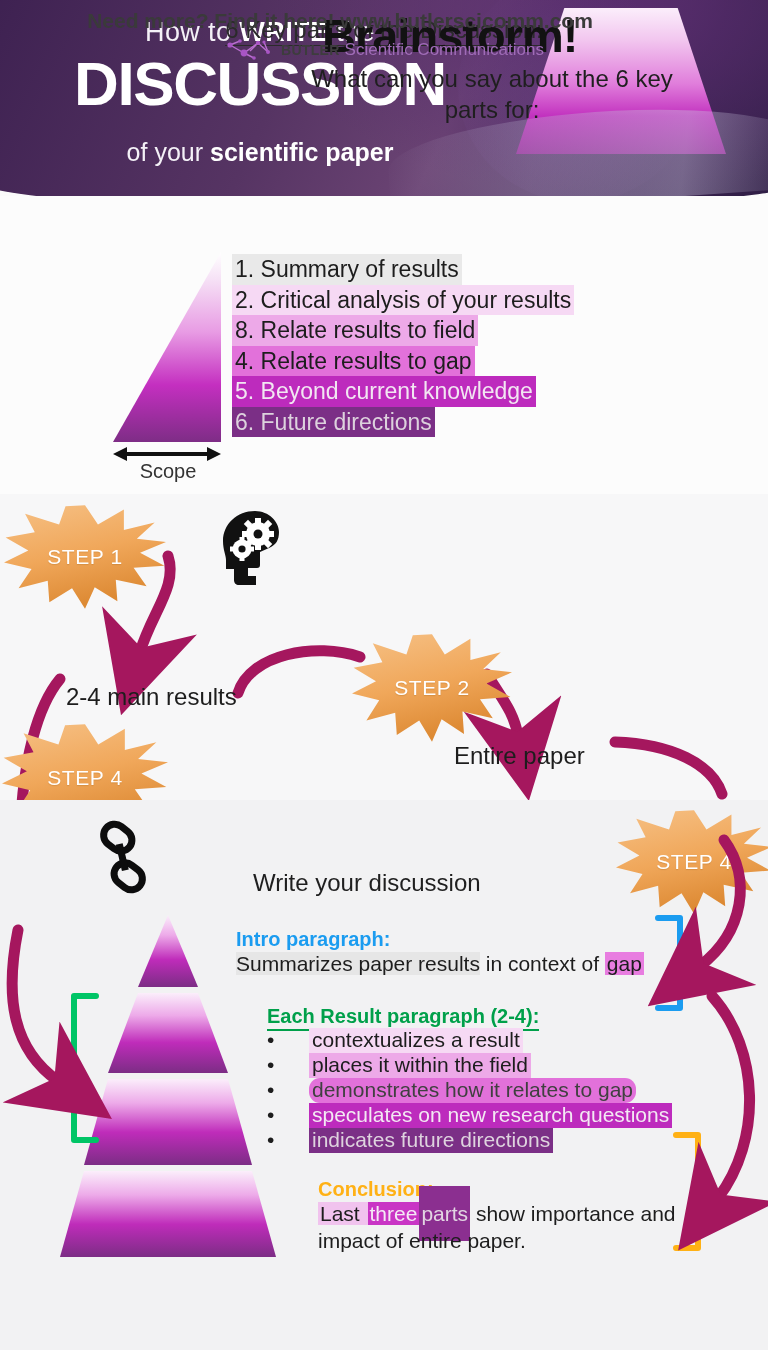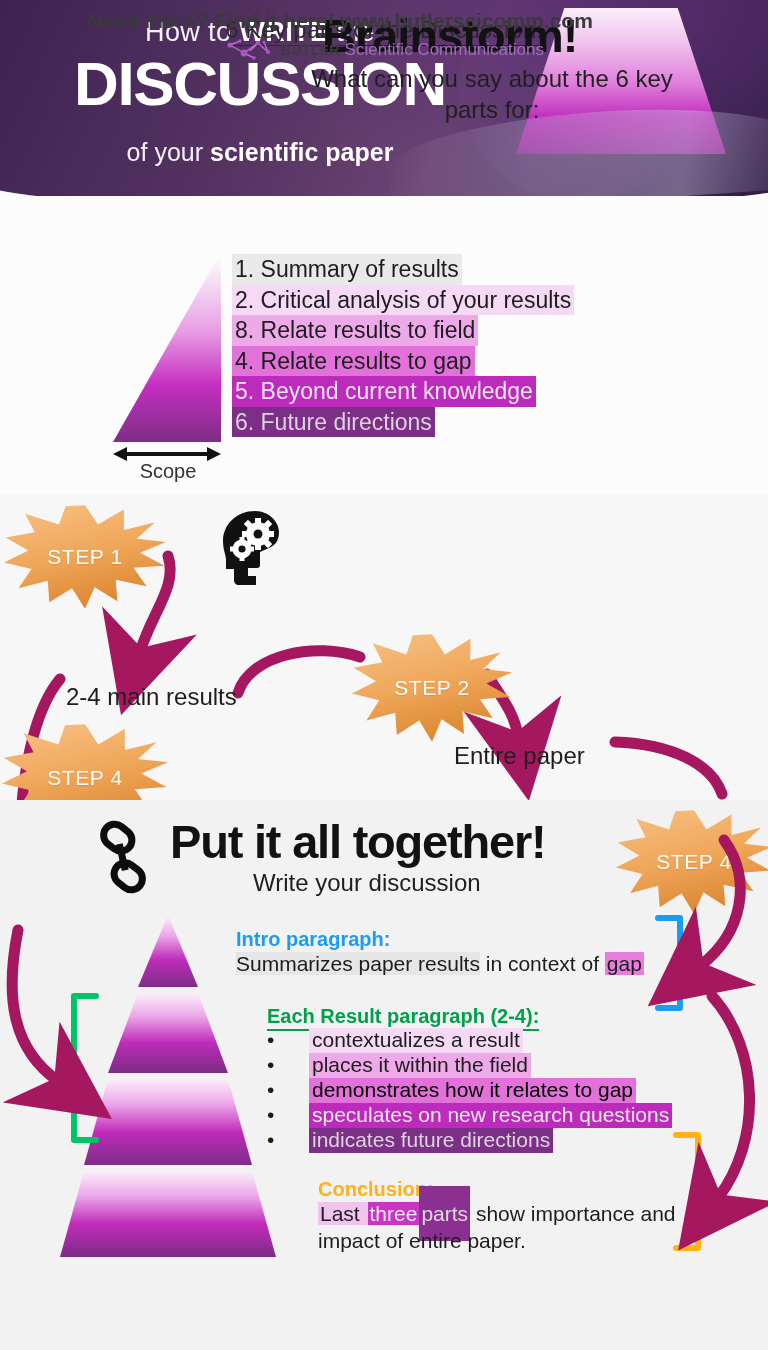--- a/index.html
+++ b/index.html
@@ -126,21 +126,21 @@
   .res-h{
     position:absolute;left:267px;top:1005px;font-size:20px;font-weight:700;
     color:#00a04a;border-bottom:2px solid #00a04a;padding-bottom:1px;
   }
   .res-list{position:absolute;left:267px;top:1028px;}
   .res-list .row{display:flex;align-items:flex-start;font-size:21px;line-height:1.19;}
   .res-list .bul{width:42px;flex:0 0 42px;color:#1d1d1d;}
   .res-list .txt{padding:0 3px;white-space:nowrap;}
   .r1{background:#f6d9f4;color:#1d1d1d;}
   .r2{background:#eda9e8;color:#1d1d1d;}
-  .r3{background:#e271da;color:#000000;}
+  .r3{background:#e271da;color:#404040;border-radius:11px;}
   .r4{background:#bd2bbd;color:#f3e8f3;}
   .r5{background:#7b2f86;color:#ded3de;}
 
   .concl-h{
     position:absolute;left:318px;top:1178px;font-size:20px;font-weight:700;
     color:#ffb115;border-bottom:2px solid #ffb115;padding-bottom:1px;
   }
   .concl-b{position:absolute;left:318px;top:1201px;font-size:21px;color:#1d1d1d;font-weight:300;line-height:1.28;width:380px;}
   .concl-b .c1{background:#f1c3ee;padding:0 2px;}
   .concl-b .c2{background:#c935c5;color:#f5e9f5;padding:0 2px;}
@@ -304,21 +304,20 @@
   <div class="chain-icon">
     <svg width="76" height="70" viewBox="0 0 76 70">
       <g transform="rotate(38 38 35)" fill="none" stroke="#0d0d0d" stroke-width="7">
         <rect x="7" y="12" width="30" height="22" rx="11"></rect>
         <rect x="39" y="36" width="30" height="22" rx="11"></rect>
         <line x1="27" y1="27" x2="48" y2="44"></line>
       </g>
     </svg>
   </div>
 
-  <div class="put-title">Put it all together!</div>
   <div class="put-sub">Write your discussion</div>
 
   <div class="burst" style="left:616px;top:808px;width:156px;height:108px;">
     <svg width="156" height="108" viewBox="0 0 100 100" preserveAspectRatio="none">
       <defs>
           <linearGradient id="sg4" x1="0" y1="0" x2="0.35" y2="1">
         <stop offset="0%" stop-color="#f6c186"></stop>
             <stop offset="55%" stop-color="#f0a75a"></stop>
             <stop offset="100%" stop-color="#dd8a34"></stop>
       </linearGradient>

